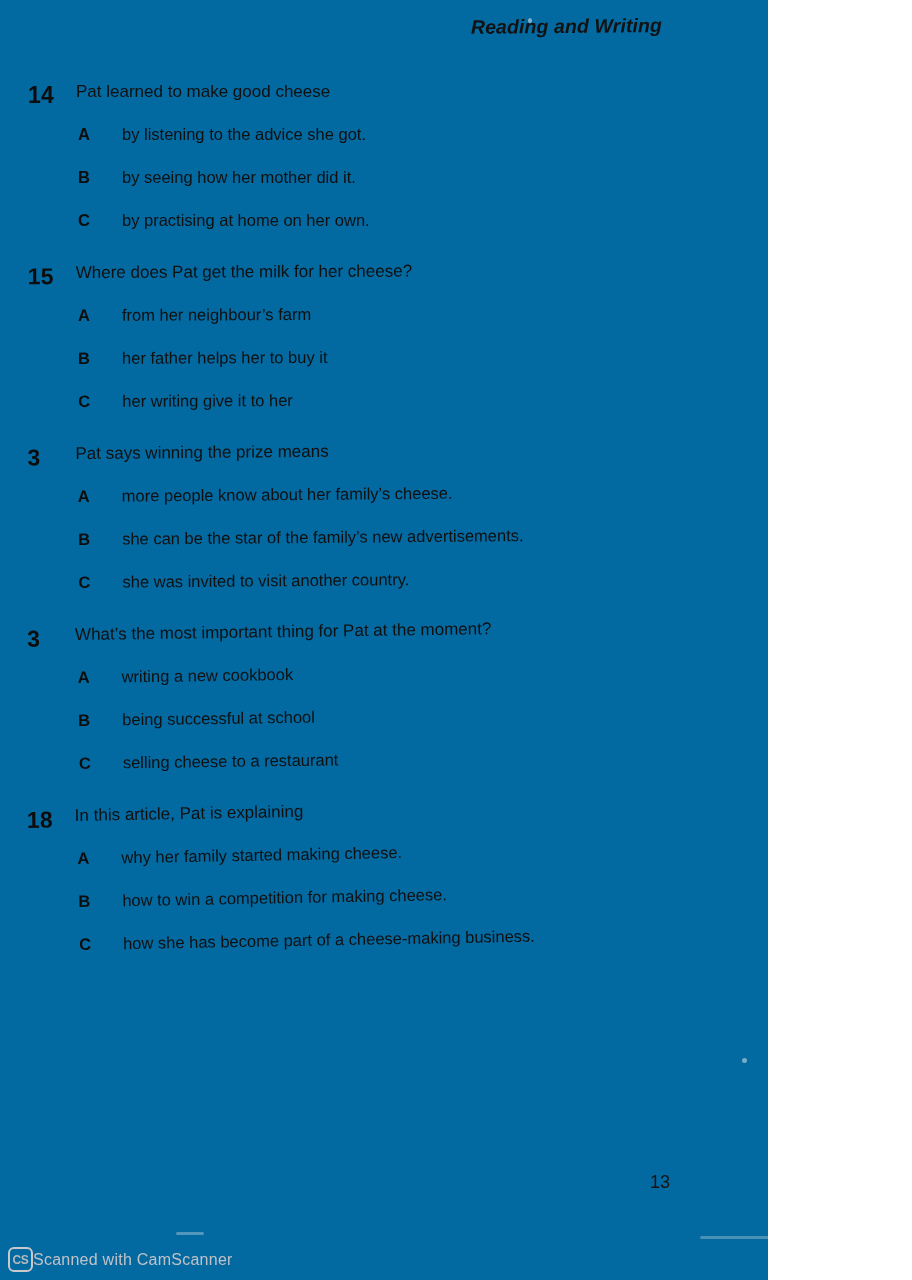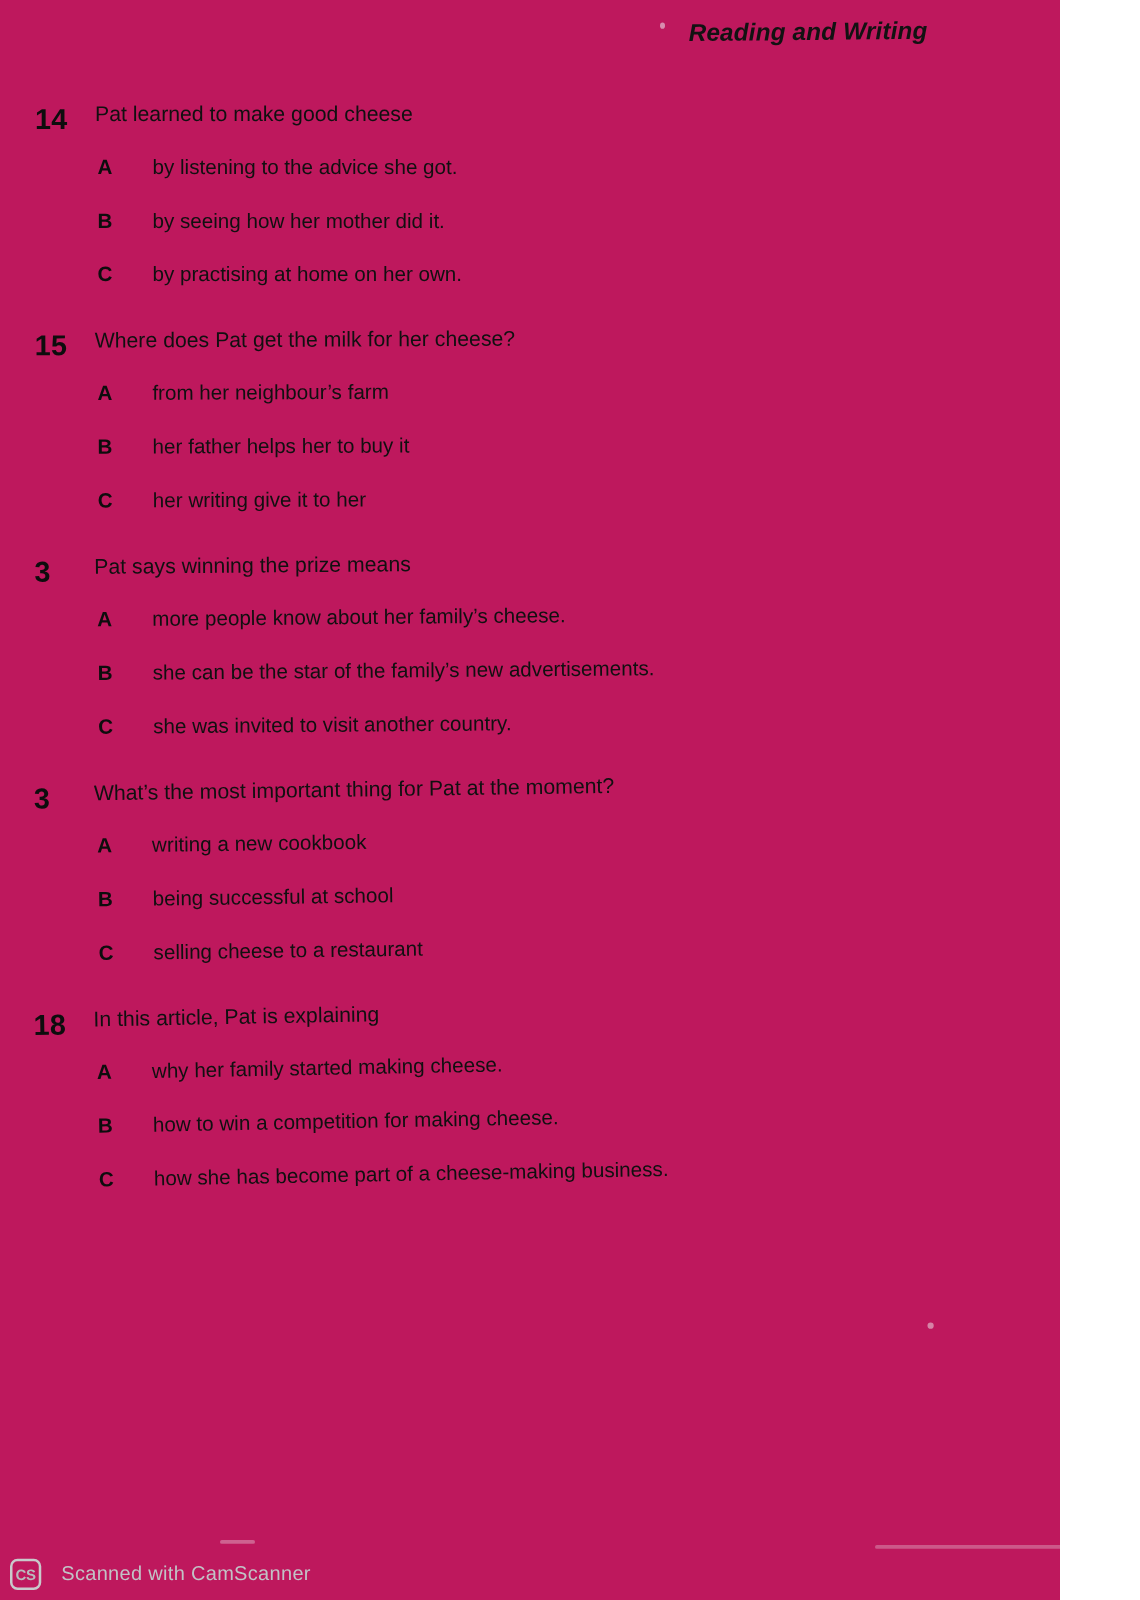--- a/index.html
+++ b/index.html
@@ -8,23 +8,23 @@
     padding: 0;
     background: #ffffff;
   }
   body {
     font-family: "Liberation Sans", sans-serif;
     color: #111111;
     -webkit-font-smoothing: antialiased;
   }
   .page {
     position: relative;
-    width: 848px;
+    width: 768px;
     height: 1280px;
-    background: #be185d;
+    background: #0369a1;
     overflow: hidden;
   }
 
   
   .page-header {
     position: absolute;
     top: 14px;
     left: 0;
     right: 106px;
     text-align: right;
@@ -126,21 +126,21 @@
   .speck-c { left: 176px; top: 1232px; width: 28px; height: 3px;  opacity: .35; border-radius: 2px; }
   .speck-d { left: 700px; top: 1236px; width: 150px;height: 3px;  opacity: .3;  border-radius: 2px; }
 
   
   .watermark {
     position: absolute;
     left: 8px;
     top: 1247px;
     display: flex;
     align-items: center;
-    gap: 16px;
+    gap: 0;
   }
   .cs-logo {
     width: 25px;
     height: 25px;
     border: 2px solid #c9c9cc;
     border-radius: 6px;
     display: flex;
     align-items: center;
     justify-content: center;
     font-size: 12px;
@@ -248,20 +248,21 @@
           <span class="o-letter">B</span>
           <span class="o-text">how to win a competition for making cheese.</span>
         </div>
         <div class="option-row">
           <span class="o-letter">C</span>
           <span class="o-text">how she has become part of a cheese-making business.</span>
         </div>
       </div>
     </div>
 
+  <div class="page-number">13</div>
 
   <div class="speck speck-a"></div>
   <div class="speck speck-b"></div>
   <div class="speck speck-c"></div>
   <div class="speck speck-d"></div>
 
   <div class="watermark">
     <div class="cs-logo">CS</div>
     <div class="cs-text">Scanned with CamScanner</div>
   </div>

